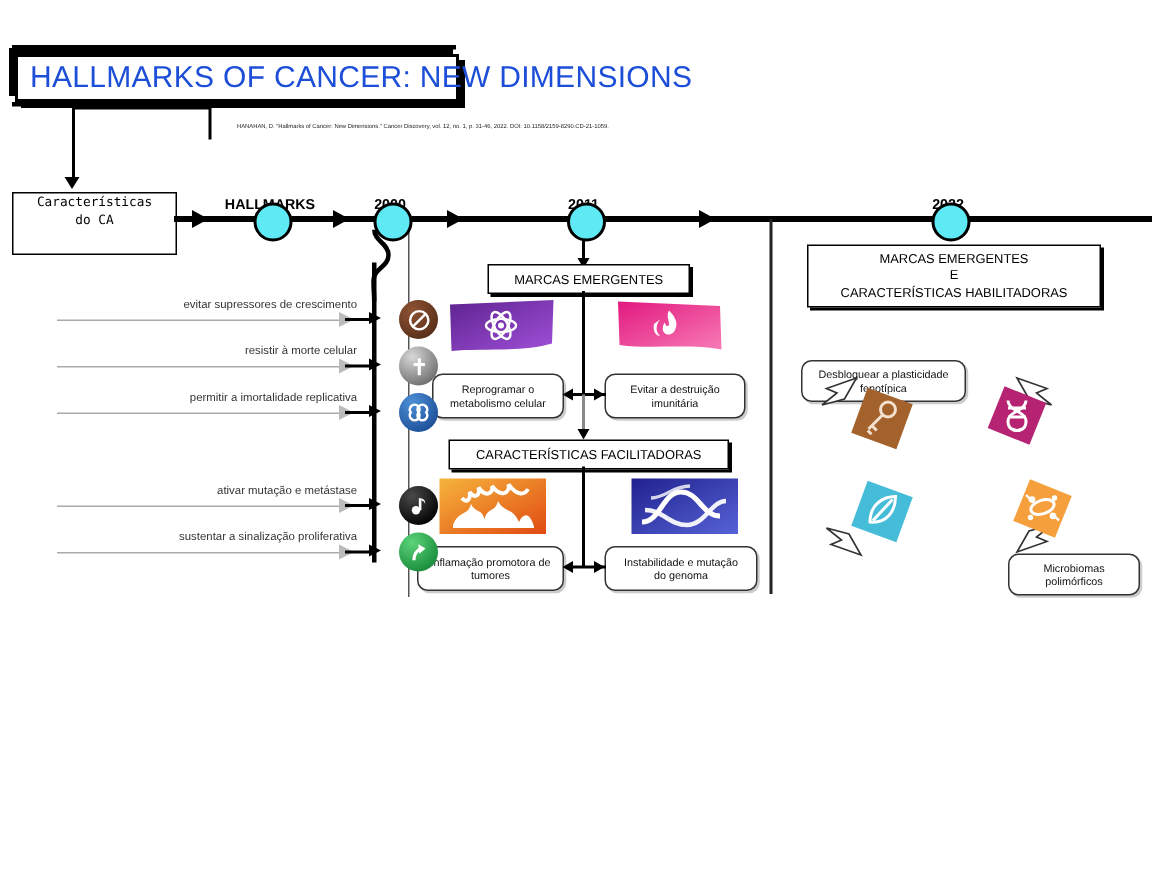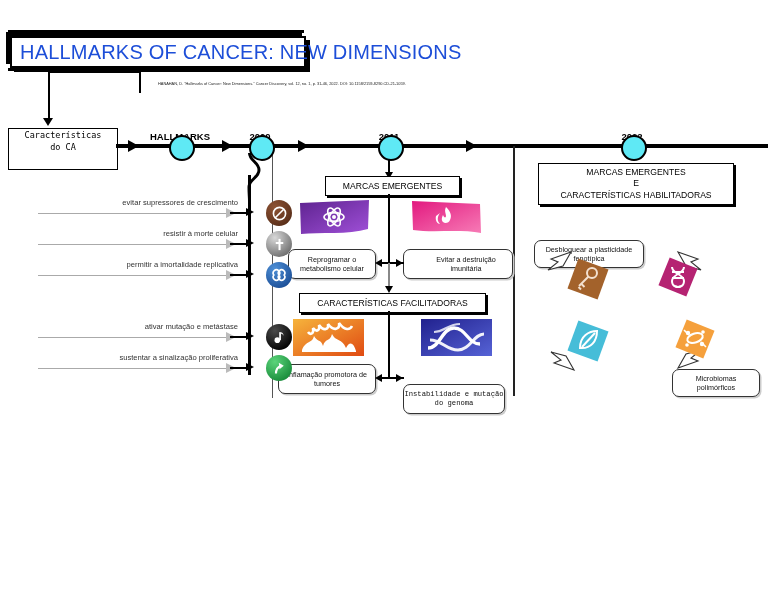--- a/index.html
+++ b/index.html
@@ -285,21 +285,21 @@
       <path d="M36,8 C41,13 42,17 40,21 C39,24 35,25 33,23 C31,21 32,18 33,16
                C34,19 36,19 36,17 C36,14 34,12 36,8 Z" fill="#fff"></path>
       <path d="M30,14 C27,18 27,22 30,25 C27,25 25,21 26,17 Z" fill="#fff"></path>
     </svg>
   </div>
 
   <div class="rbox" style="left:288px;top:249px;width:86px;height:28px;">
     <span style="white-space:pre-line">Reprogramar o
 metabolismo celular</span>
   </div>
-  <div class="rbox" style="left:403px;top:249px;width:92px;height:28px;padding-left:16px;">
+  <div class="rbox" style="left:403px;top:249px;width:92px;height:28px;">
     <span style="white-space:pre-line">Evitar a destruição
 imunitária</span>
   </div>
 
   <div class="abs arr-v" style="left:388px;top:194px;height:69px;"></div>
   <div class="abs arr-h" style="left:381px;top:262px;width:23px;"></div>
   <div class="abs arrowL" style="left:375px;top:258.5px;"></div>
   <div class="abs arrowR" style="left:396px;top:258.5px;"></div>
 
   <div class="abs arr-v" style="left:388px;top:263px;height:26px;background:#888;"></div>
@@ -337,21 +337,21 @@
       <path d="M8,30 C20,30 22,10 34,10 C46,10 48,26 60,26" stroke="#fff" stroke-width="3.4" fill="none"></path>
       <path d="M10,22 C22,22 26,32 38,32 C50,32 54,16 64,16" stroke="#fff" stroke-width="3" fill="none" opacity=".92"></path>
       <path d="M14,14 C24,14 28,6 40,6" stroke="#fff" stroke-width="2.2" fill="none" opacity=".8"></path>
     </svg>
   </div>
 
   <div class="rbox" style="left:278px;top:364px;width:96px;height:28px;">
     <span style="white-space:pre-line">Inflamação promotora de
 tumores</span>
   </div>
-  <div class="rbox" style="left:403px;top:384px;width:100px;height:28px;font-family:Liberation Mono, monospace;">
+  <div class="rbox" style="left:403px;top:364px;width:100px;height:28px;">
     <span style="white-space:pre-line">Instabilidade e mutação
 do genoma</span>
   </div>
 
   <div class="abs arr-v" style="left:388px;top:311px;height:67px;"></div>
   <div class="abs arr-h" style="left:381px;top:377px;width:23px;"></div>
   <div class="abs arrowL" style="left:375px;top:373.5px;"></div>
   <div class="abs arrowR" style="left:396px;top:373.5px;"></div>
 
   <div class="abs hdr-box" id="right-hdr">

